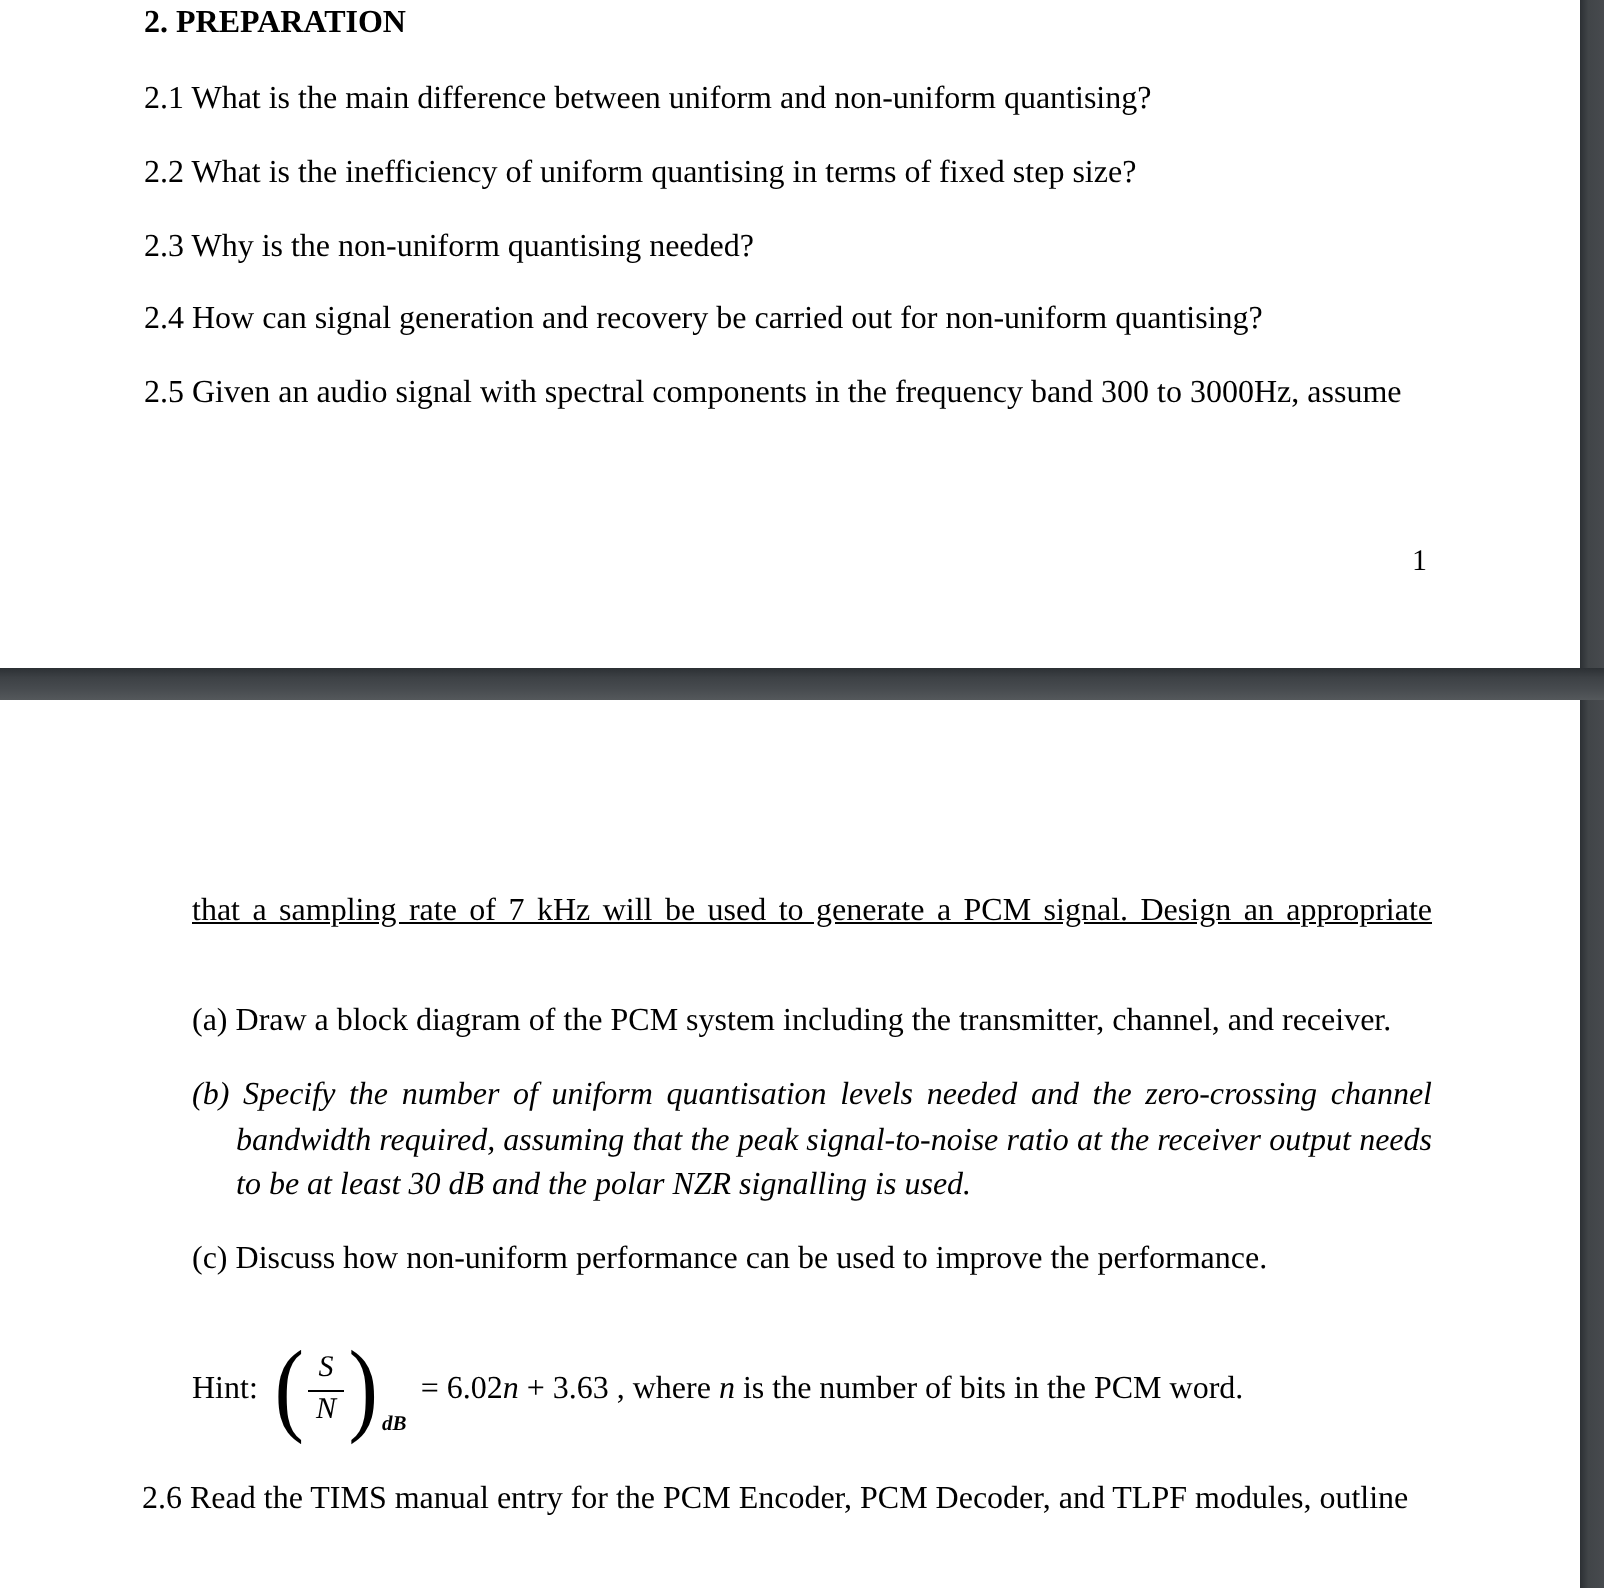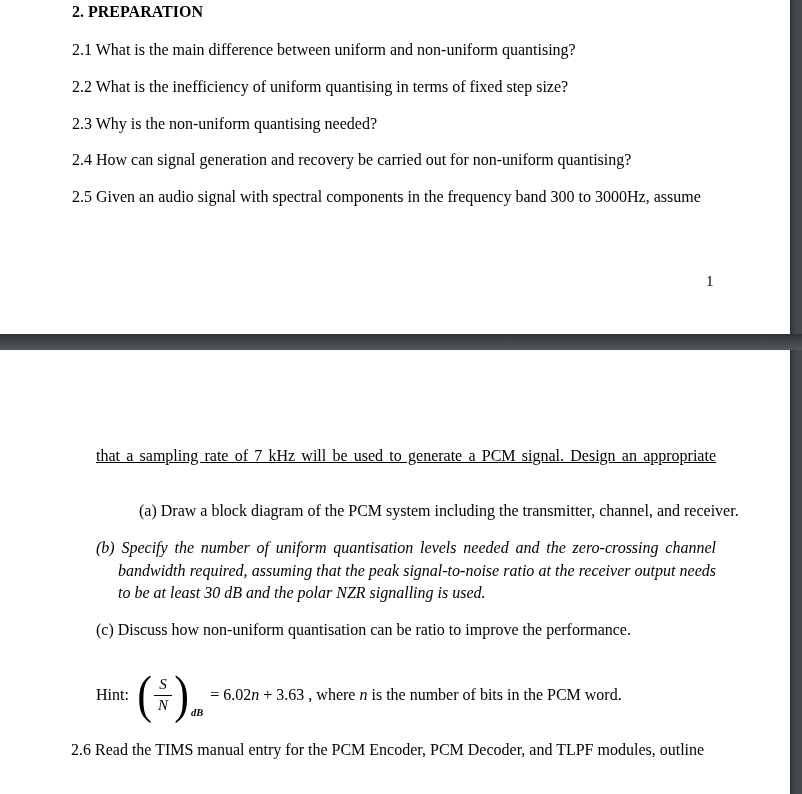--- a/index.html
+++ b/index.html
@@ -60,32 +60,32 @@
     <div class="q" style="top:187px">2.5 Given an audio signal with spectral components in the frequency band 300 to 3000Hz, assume</div>
     <div class="pagenum">1</div>
   </div>
 
   <div id="page2" class="page">
 
     <div class="blk" style="left:96px; top:95px; width:620px;text-decoration:underline;">
       <div class="just">that a sampling rate of 7 kHz will be used to generate a PCM signal. Design an appropriate</div>
     </div>
 
-    <div class="blk" style="left:96px; top:150px; width:620px;margin-left:43px;">
+    <div class="blk" style="left:96px; top:150px; width:620px;">
       <div><span class="labelcol">(a)</span> <span>Draw a block diagram of the PCM system including the transmitter, channel, and receiver.</span></div>
     </div>
 
     <div class="blk" style="left:96px; top:187px; width:620px;font-style:italic;">
       <div class="just"><span class="labelcol">(b)</span> <span>Specify the number of uniform quantisation levels needed and the zero-crossing channel</span></div>
       <div class="cont just">bandwidth required, assuming that the peak signal-to-noise ratio at the receiver output needs</div>
       <div class="cont">to be at least 30 dB and the polar NZR signalling is used.</div>
     </div>
 
     <div class="blk" style="left:96px; top:269px; width:620px;">
-      <div><span class="labelcol">(c)</span> <span>Discuss how non-uniform quantisation can be ratio to improve the performance.</span></div>
+      <div><span class="labelcol">(c)</span> <span>Discuss how non-uniform performance can be used to improve the performance.</span></div>
     </div>
 
     <div id="hint-row">
       <span class="hint-label">Hint:</span>
       <span class="paren">(</span>
       <span class="frac">
         <span class="frac-top">S</span>
         <span class="frac-bot">N</span>
       </span>
       <span class="paren">)</span>

